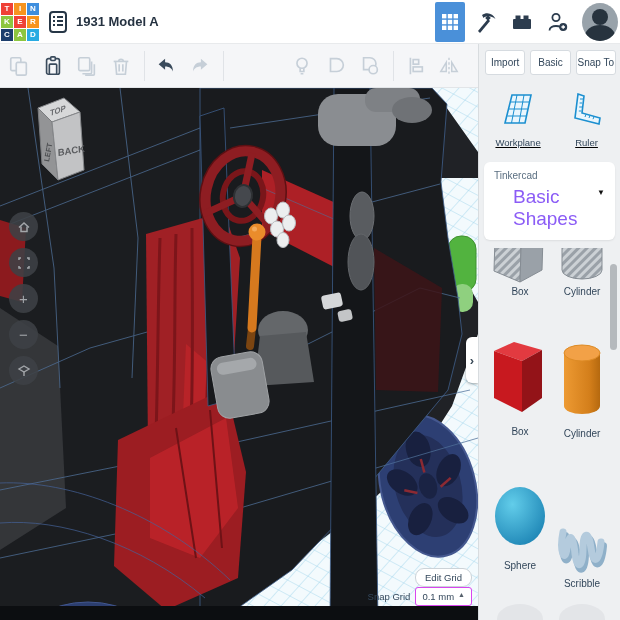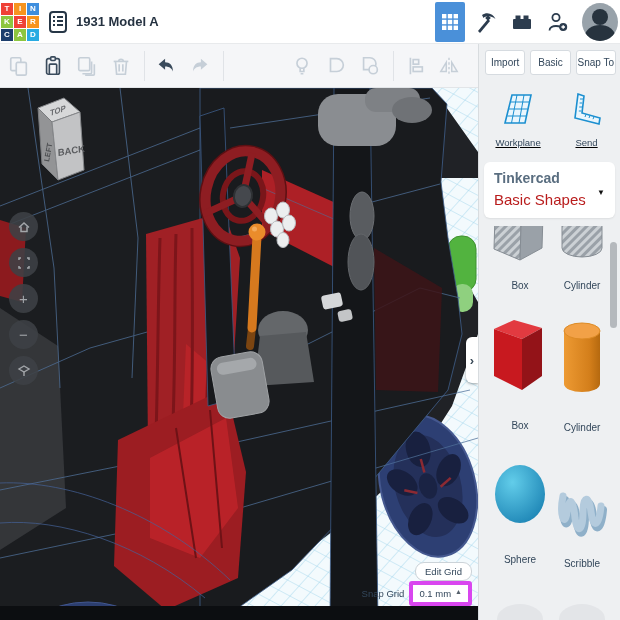--- a/index.html
+++ b/index.html
@@ -56,42 +56,42 @@
   .panel-handle { position:absolute; right:0; top:249px; width:12px; height:46px;
                   background:#fff; border-radius:6px 0 0 6px; box-shadow:0 1px 3px rgba(0,0,0,.35);
                   display:flex; align-items:center; justify-content:center; cursor:pointer;
                   color:#3a4a58; font-size:13px; font-weight:bold; }
   .grid-controls { position:absolute; right:6px; bottom:14px; display:flex;
                    flex-direction:column; align-items:flex-end; }
   .edit-grid-btn { background:#fff; border:1px solid #ccd3d8; border-radius:9px;
                    font-size:9.5px; color:#33475b; padding:3px 9px; cursor:pointer; }
   .snap-row { display:flex; align-items:center; }
   .snap-label { font-size:9.5px; color:#33475b; margin-right:5px; }
-  .snap-btn { background:#fff; border:4px solid #d946ef; border-radius:3px;
+  .snap-btn { background:#fff; border:1px solid #d946ef; border-radius:3px;
               font-size:9.5px; color:#33475b; padding:3px 6px; cursor:pointer;
               display:flex; align-items:flex-start; }
   .snap-btn .caret-up { font-size:7px; margin-left:4px; color:#55606b; }
 
   
   .panel { width:142px; background:#eef0f2; border-left:1px solid #d8dcdf;
            position:relative; display:flex; flex-direction:column; }
   .action-row { display:flex; gap:5px; padding:6px 4px 6px 6px; }
   .abtn { flex:1; background:#fff; border:1px solid #d6dbe0; border-radius:3px;
           font-size:10px; color:#33475b; padding:6px 0; text-align:center; cursor:pointer; }
   .tools-row { display:flex; justify-content:space-around; padding:10px 2px 8px 2px;text-decoration:underline; }
   .tool { display:flex; flex-direction:column; align-items:center; cursor:pointer; }
   .tool .tlabel { font-size:9.5px; color:#33475b; margin-top:6px; }
   .lib-card { background:#fff; border-radius:6px; margin:6px 5px 0 5px; padding:8px 10px 10px 10px;
               box-shadow:0 1px 2px rgba(0,0,0,.08); position:relative; cursor:pointer; }
-  .lib-brand { font-size:14px; color:#5a6e80;font-weight:bold; }
-  .lib-selected { font-size:15px; color:#b91c1c; margin-top:5px; }
+  .lib-brand { font-size:10px; color:#5a6e80; }
+  .lib-selected { font-size:19px; color:#8b5cf6; margin-top:5px;margin-left:19px; }
   .lib-caret { position:absolute; right:10px; top:26px; font-size:8px; color:#111; }
   .shapes-area { position:relative; flex:1; margin-top:8px; overflow:hidden; }
   .shape-item { position:absolute; width:62px; display:flex; flex-direction:column;
-                align-items:center; cursor:pointer;gap:16px; }
+                align-items:center; cursor:pointer; }
   .shape-label { font-size:10px; color:#33475b; }
   .col1 { left:10px; } .col2 { left:72px; }
   .scrollbar-track { position:absolute; right:3px; top:10px; bottom:10px; width:7px; }
   .scrollbar-thumb { position:absolute; right:0; top:6px; width:7px; height:86px;
                      background:#b5b9bd; border-radius:4px; cursor:pointer; }
   .hint-blob { position:absolute; width:46px; height:30px; border-radius:50%;
                background:#e3e5e8; bottom:-14px; }
 </style>
 </head>
 <body>
@@ -466,21 +466,21 @@
           </span>
           <span class="tlabel">Workplane</span>
         </div>
         <div class="tool">
           <span>
             <svg width="34" height="36" viewBox="0 0 34 36">
               <path d="M8,3 L14,5 L12,22 L30,27 L29,33 L5,27 Z" fill="#eaf6fd" stroke="#1b8fd0" stroke-width="1.6"></path>
               <path d="M10,8 h3 M9.6,12 h2.6 M9.2,16 h3 M8.8,20 h2.6 M15,26 l1,-2.6 M19,27 l1,-2.6 M23,28.2 l1,-2.6" stroke="#1b8fd0" stroke-width="1"></path>
             </svg>
           </span>
-          <span class="tlabel">Send</span>
+          <span class="tlabel">Ruler</span>
         </div>
       </div>
 
       <div class="lib-card">
         <div class="lib-brand">Tinkercad</div>
         <div class="lib-selected">Basic Shapes</div>
         <div class="lib-caret">▼</div>
       </div>
 
       <div class="shapes-area">
@@ -529,21 +529,21 @@
           </svg>
           <span class="shape-label" style="margin-top:10px">Cylinder</span>
         </div>
 
         <div class="shape-item col1" style="top:236px;">
           <svg width="58" height="66" viewBox="0 0 58 66">
             <ellipse cx="29" cy="32" rx="25" ry="29" fill="url(#shpere-g)"></ellipse>
           </svg>
           <span class="shape-label" style="margin-top:10px">Sphere</span>
         </div>
-        <div class="shape-item col2" style="top:258px;">
+        <div class="shape-item col2" style="top:272px;">
           <svg width="54" height="54" viewBox="0 0 54 54">
             <path d="M8,12 C4,32 10,44 12,28 C14,14 18,12 20,34 C22,50 28,48 28,28 C28,12 34,10 36,28 C38,44 44,44 46,22" fill="none" stroke="#8fb0c9" stroke-width="8" stroke-linecap="round" transform="translate(2,4)"></path>
             <path d="M8,12 C4,32 10,44 12,28 C14,14 18,12 20,34 C22,50 28,48 28,28 C28,12 34,10 36,28 C38,44 44,44 46,22" fill="none" stroke="#b4cbdd" stroke-width="7" stroke-linecap="round"></path>
           </svg>
           <span class="shape-label" style="margin-top:4px">Scribble</span>
         </div>
 
         <div class="hint-blob" style="left:18px;"></div>
         <div class="hint-blob" style="left:80px;"></div>
 

